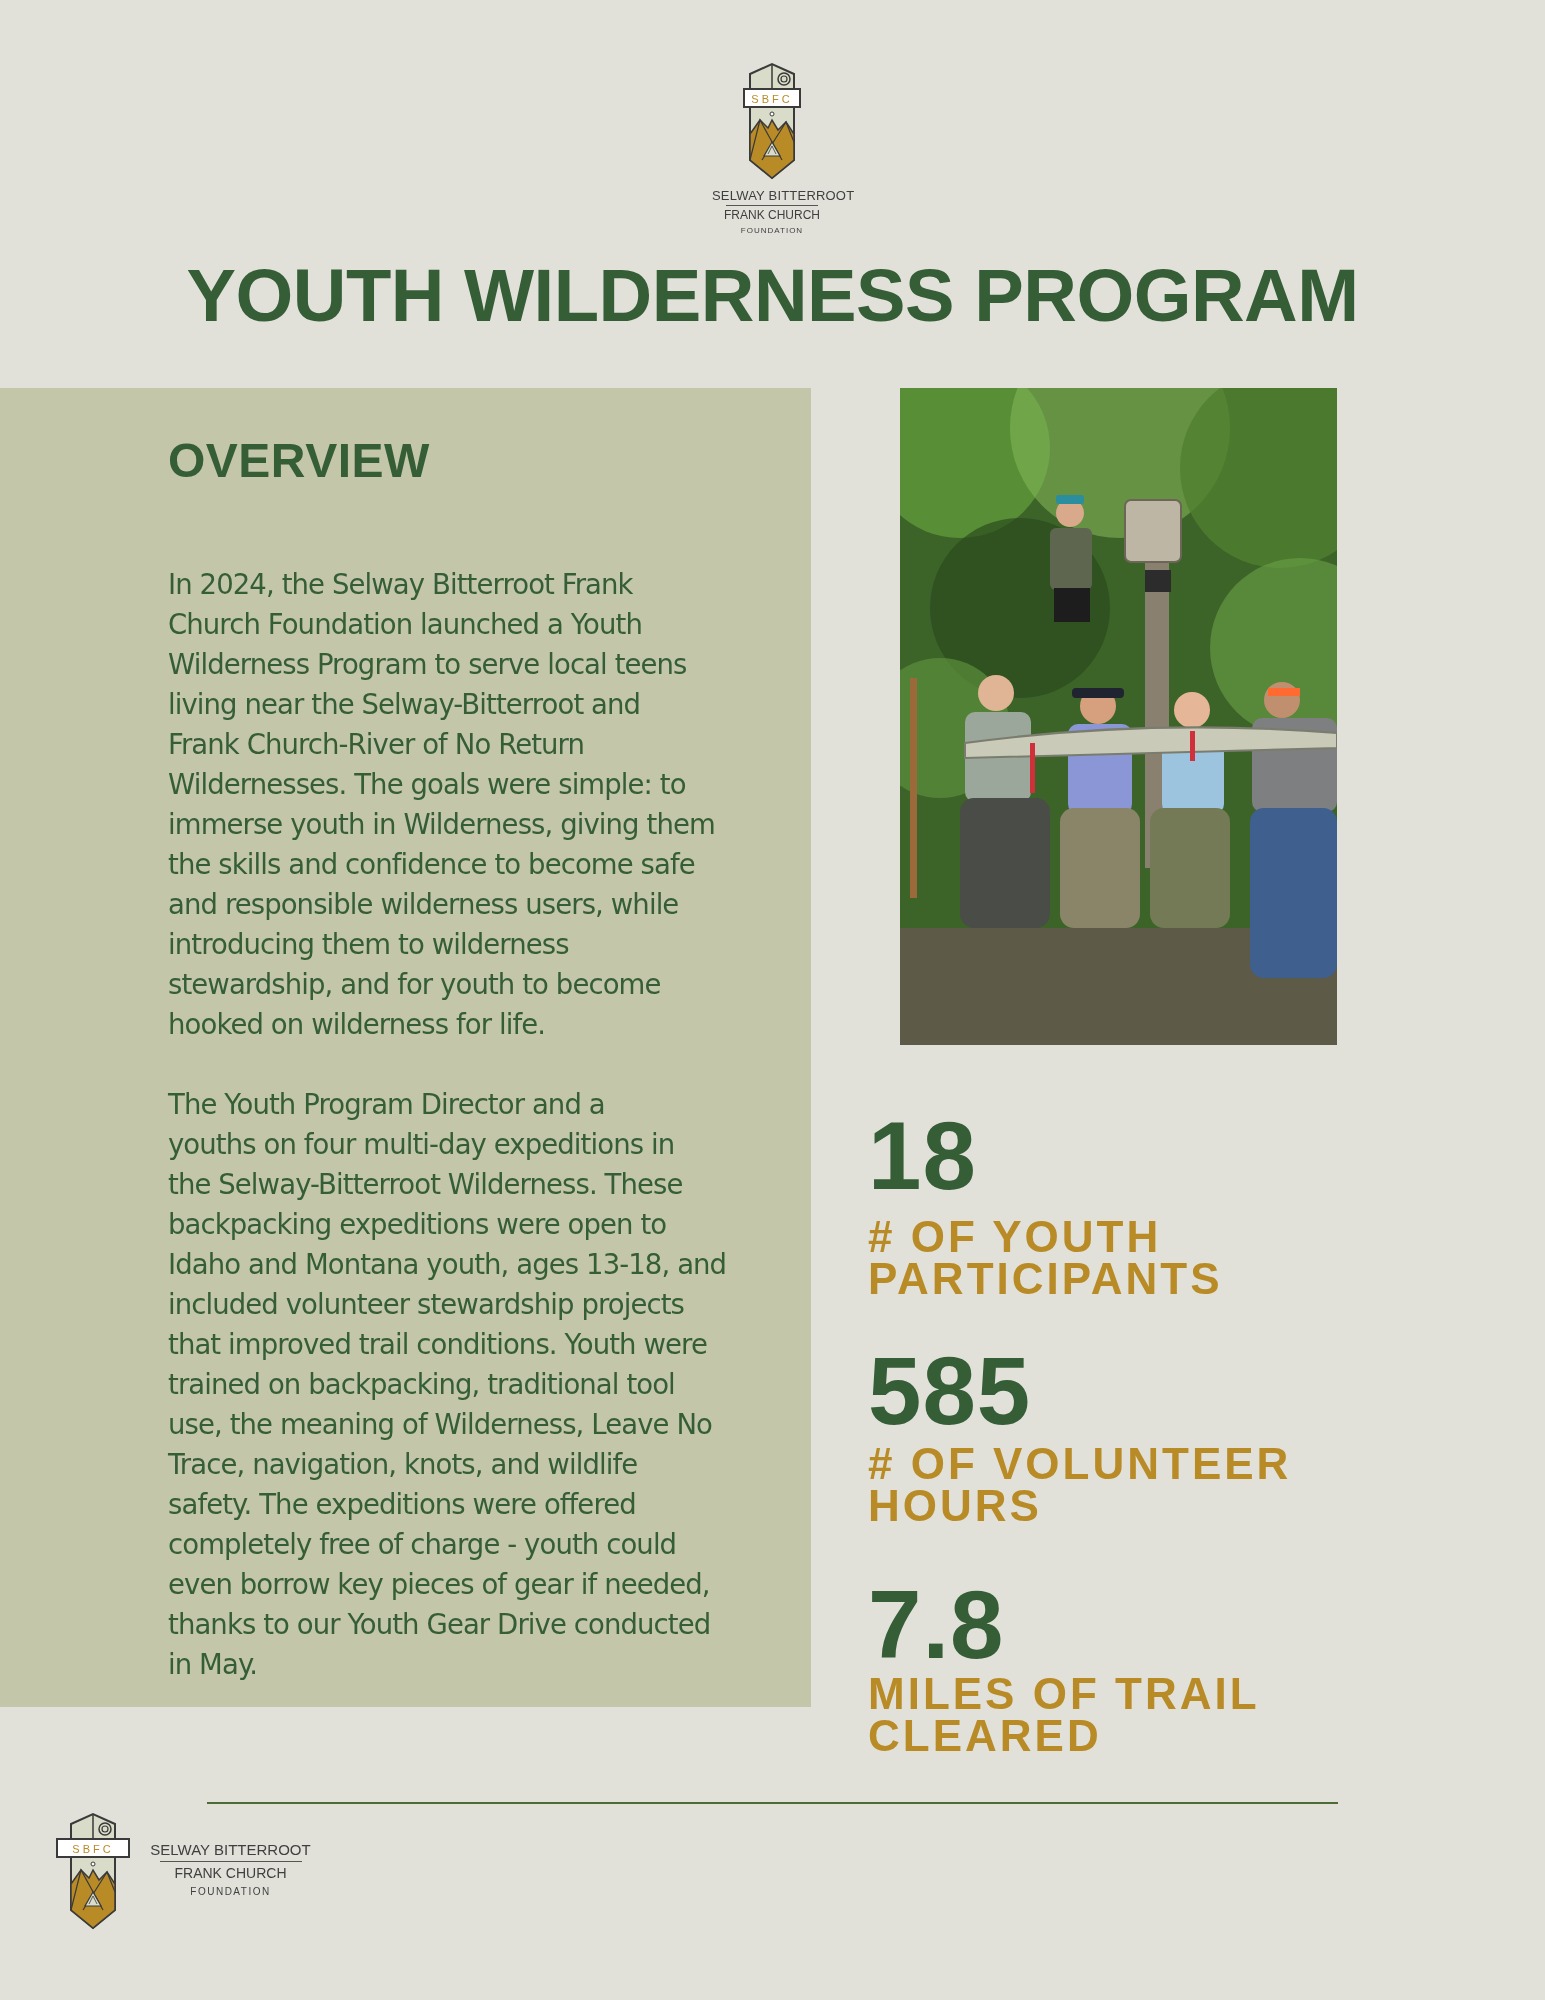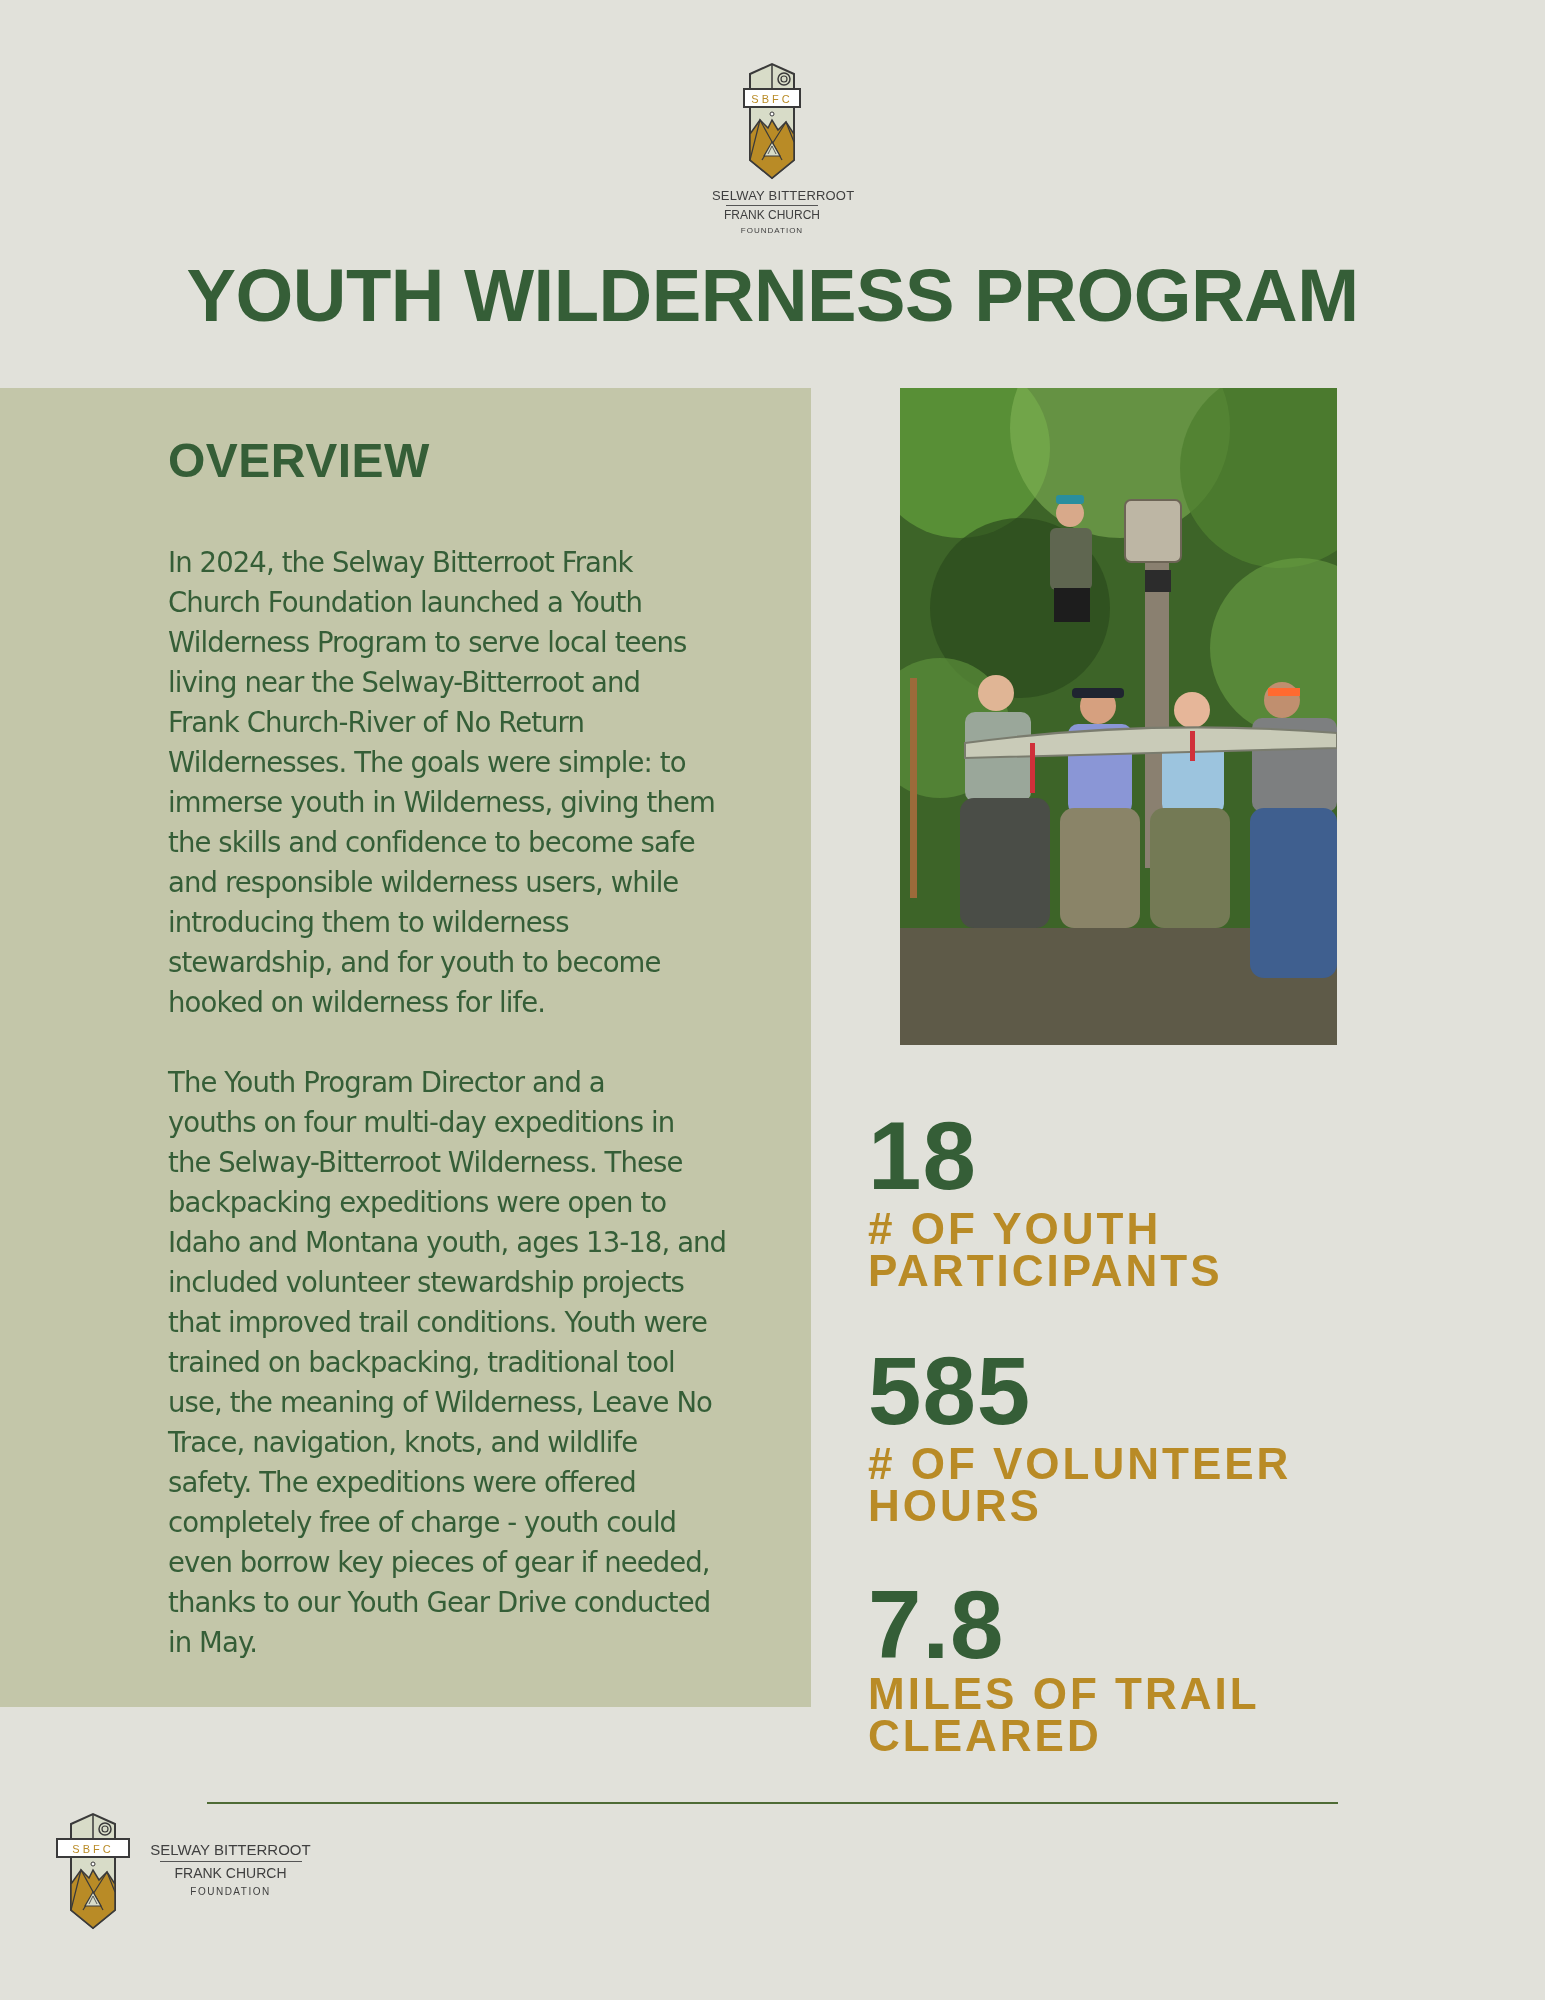--- a/index.html
+++ b/index.html
@@ -31,21 +31,21 @@
     
     .overview-panel {
       position: absolute; left: 0; top: 388px; width: 811px; height: 1319px;
       background: #c3c6a9;
     }
     .overview-heading {
       position: absolute; left: 168px; top: 433px;
       font-weight: bold; font-size: 48px; color: #355e37; letter-spacing: 0.5px;
     }
     .overview-body {
-      position: absolute; left: 168px; top: 542px; width: 630px;
+      position: absolute; left: 168px; top: 564px; width: 630px;
       font-size: 27.5px; line-height: 40px; color: #355e37;
       font-family: "DejaVu Sans", sans-serif;
       letter-spacing: -0.9px;
     }
     .overview-body p { margin: 0 0 40px 0; }
     .overview-body .line { display: block; white-space: nowrap; }
 
     
     .photo {
       position: absolute; left: 900px; top: 388px; width: 437px; height: 657px;
@@ -180,21 +180,21 @@
       <path d="M65,355 Q250,330 437,345 L437,360 Q250,365 65,370 Z" fill="#c9cbb8" stroke="#7a7c6e" stroke-width="2"></path>
       <rect x="130" y="355" width="5" height="50" fill="#d0303a"></rect>
       <rect x="290" y="343" width="5" height="30" fill="#d0303a"></rect>
 
       <rect x="10" y="290" width="7" height="220" fill="#9c6a3a"></rect>
     </svg>
   </div>
 
   <div class="stat" style="top: 1108px;">
     <div class="stat-value">18</div>
-    <div class="stat-label" style="margin-top: 4px;">
+    <div class="stat-label" style="margin-top: 12px;">
       <div># OF YOUTH</div>
       <div>PARTICIPANTS</div>
     </div>
   </div>
 
   <div class="stat" style="top: 1343px;">
     <div class="stat-value">585</div>
     <div class="stat-label" style="margin-top: 4px;">
       <div># OF VOLUNTEER</div>
       <div>HOURS</div>

